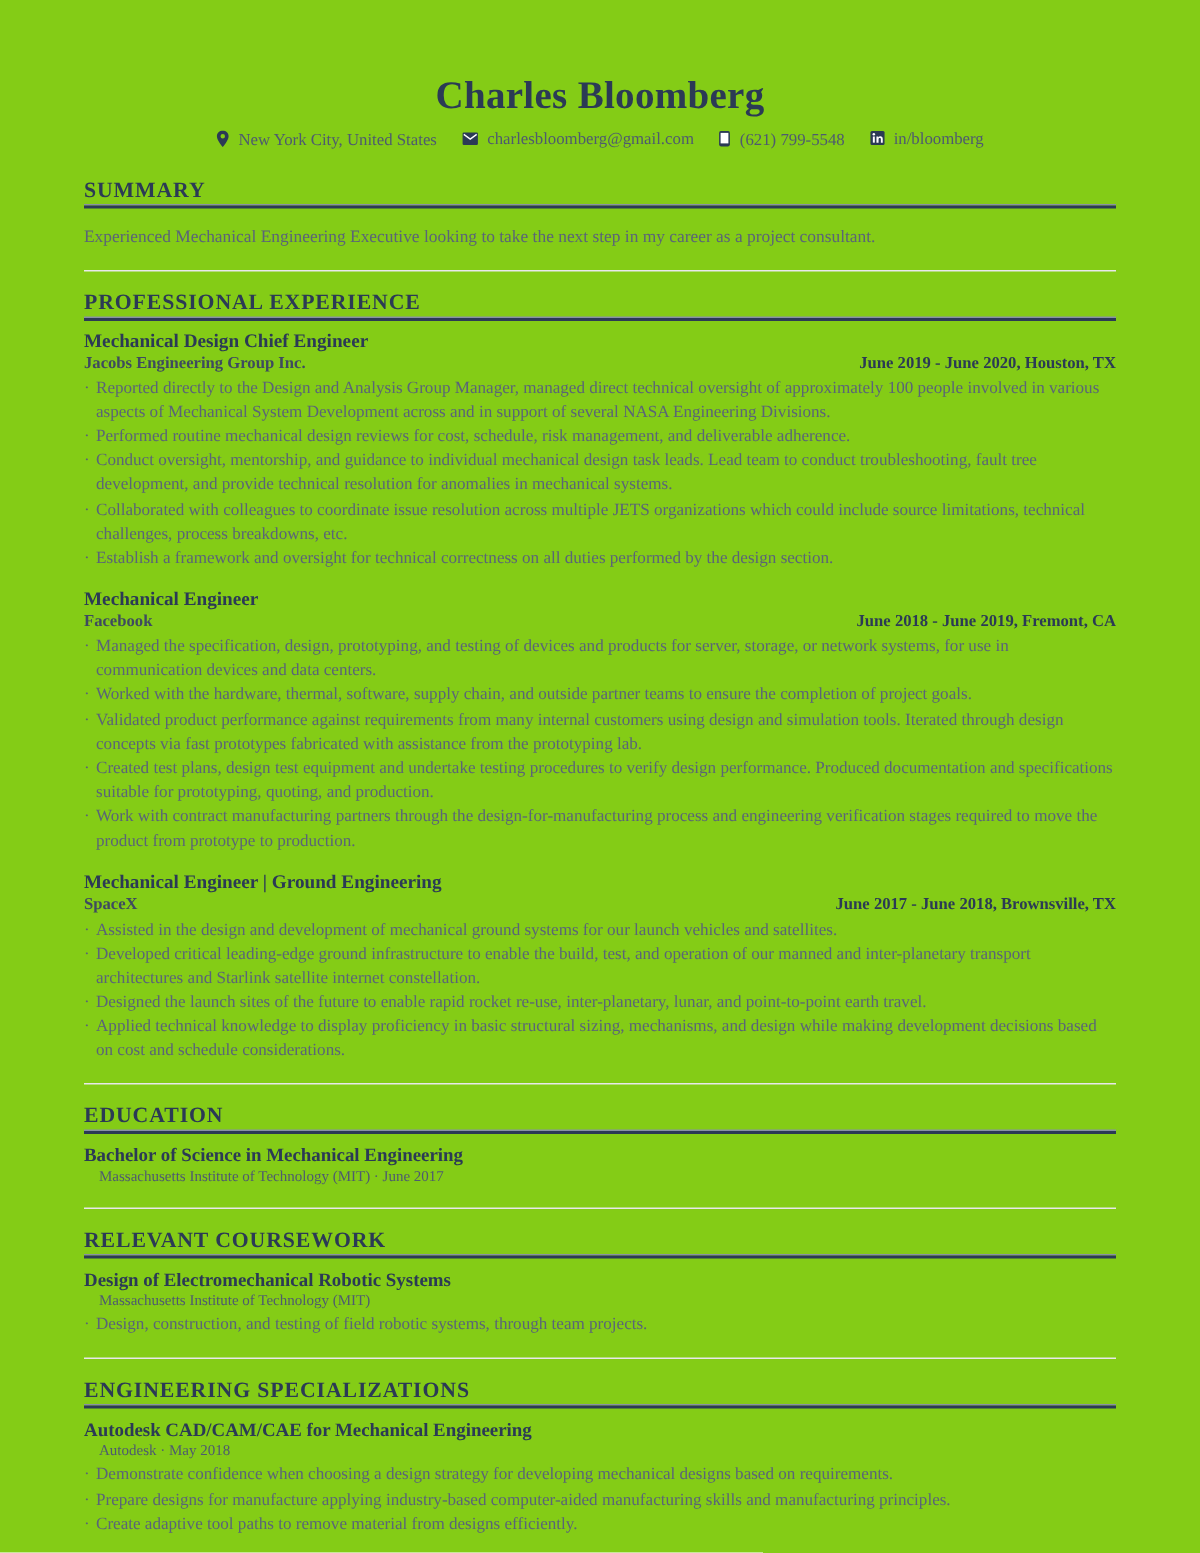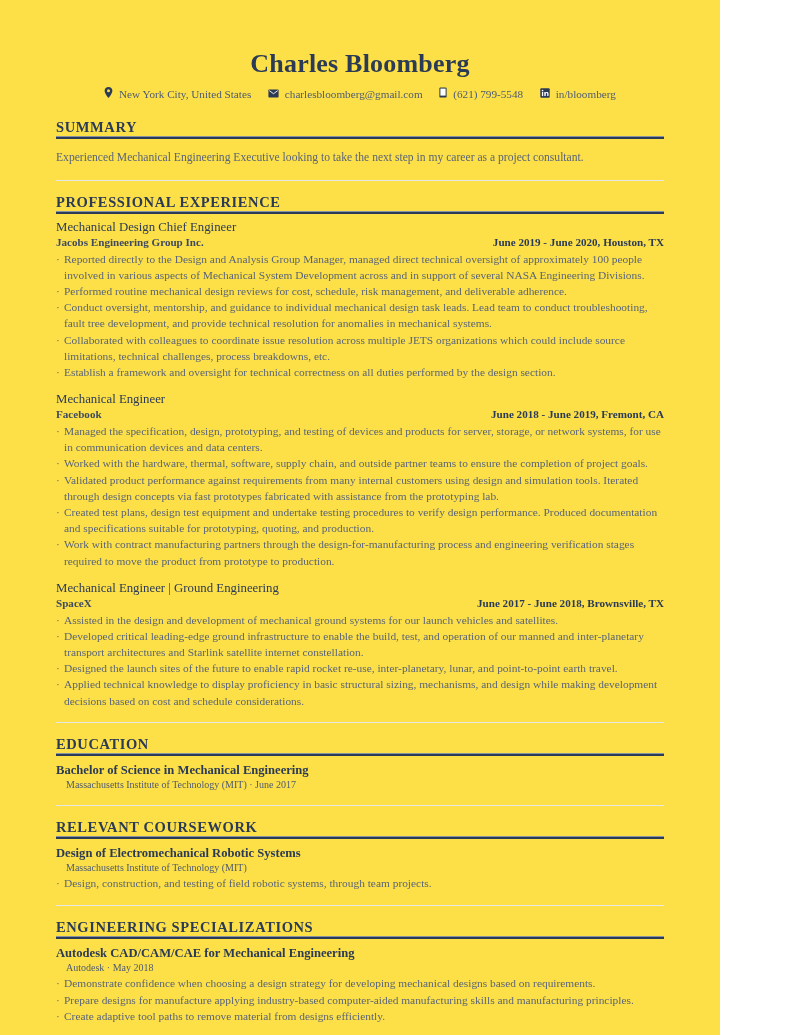--- a/index.html
+++ b/index.html
@@ -8,25 +8,25 @@
     background: #ffffff;
   }
   body {
     width: 800px;
     height: 1035px;
     font-family: "Liberation Serif", serif;
     color: #5a6478;
     -webkit-font-smoothing: antialiased;
   }
   .page {
-    width: 720px;
+    width: 800px;
     height: 1035px;
     box-sizing: border-box;
     padding: 44px 56px 20px 56px;
-    background: #fde047;
+    background: #84cc16;
     position: relative;
   }
 
   
   .name {
     text-align: center;
     font-size: 26px;
     font-weight: bold;
     color: #2b3a55;
     letter-spacing: 0.2px;
@@ -78,21 +78,21 @@
     line-height: 1.45;
     color: #5a6478;
     margin-top: 11px;
   }
 
   
   .entry { margin-bottom: 12px; }
   .entry:last-child { margin-bottom: 0; }
   .entry-title {
     font-size: 12.8px;
-    font-weight: normal;
+    font-weight: bold;
     color: #2b3a55;
     line-height: 1.25;
   }
   .entry-sub {
     display: flex;
     justify-content: space-between;
     align-items: baseline;
     font-size: 11.1px;
     color: #3e4a60;
     line-height: 1.25;

